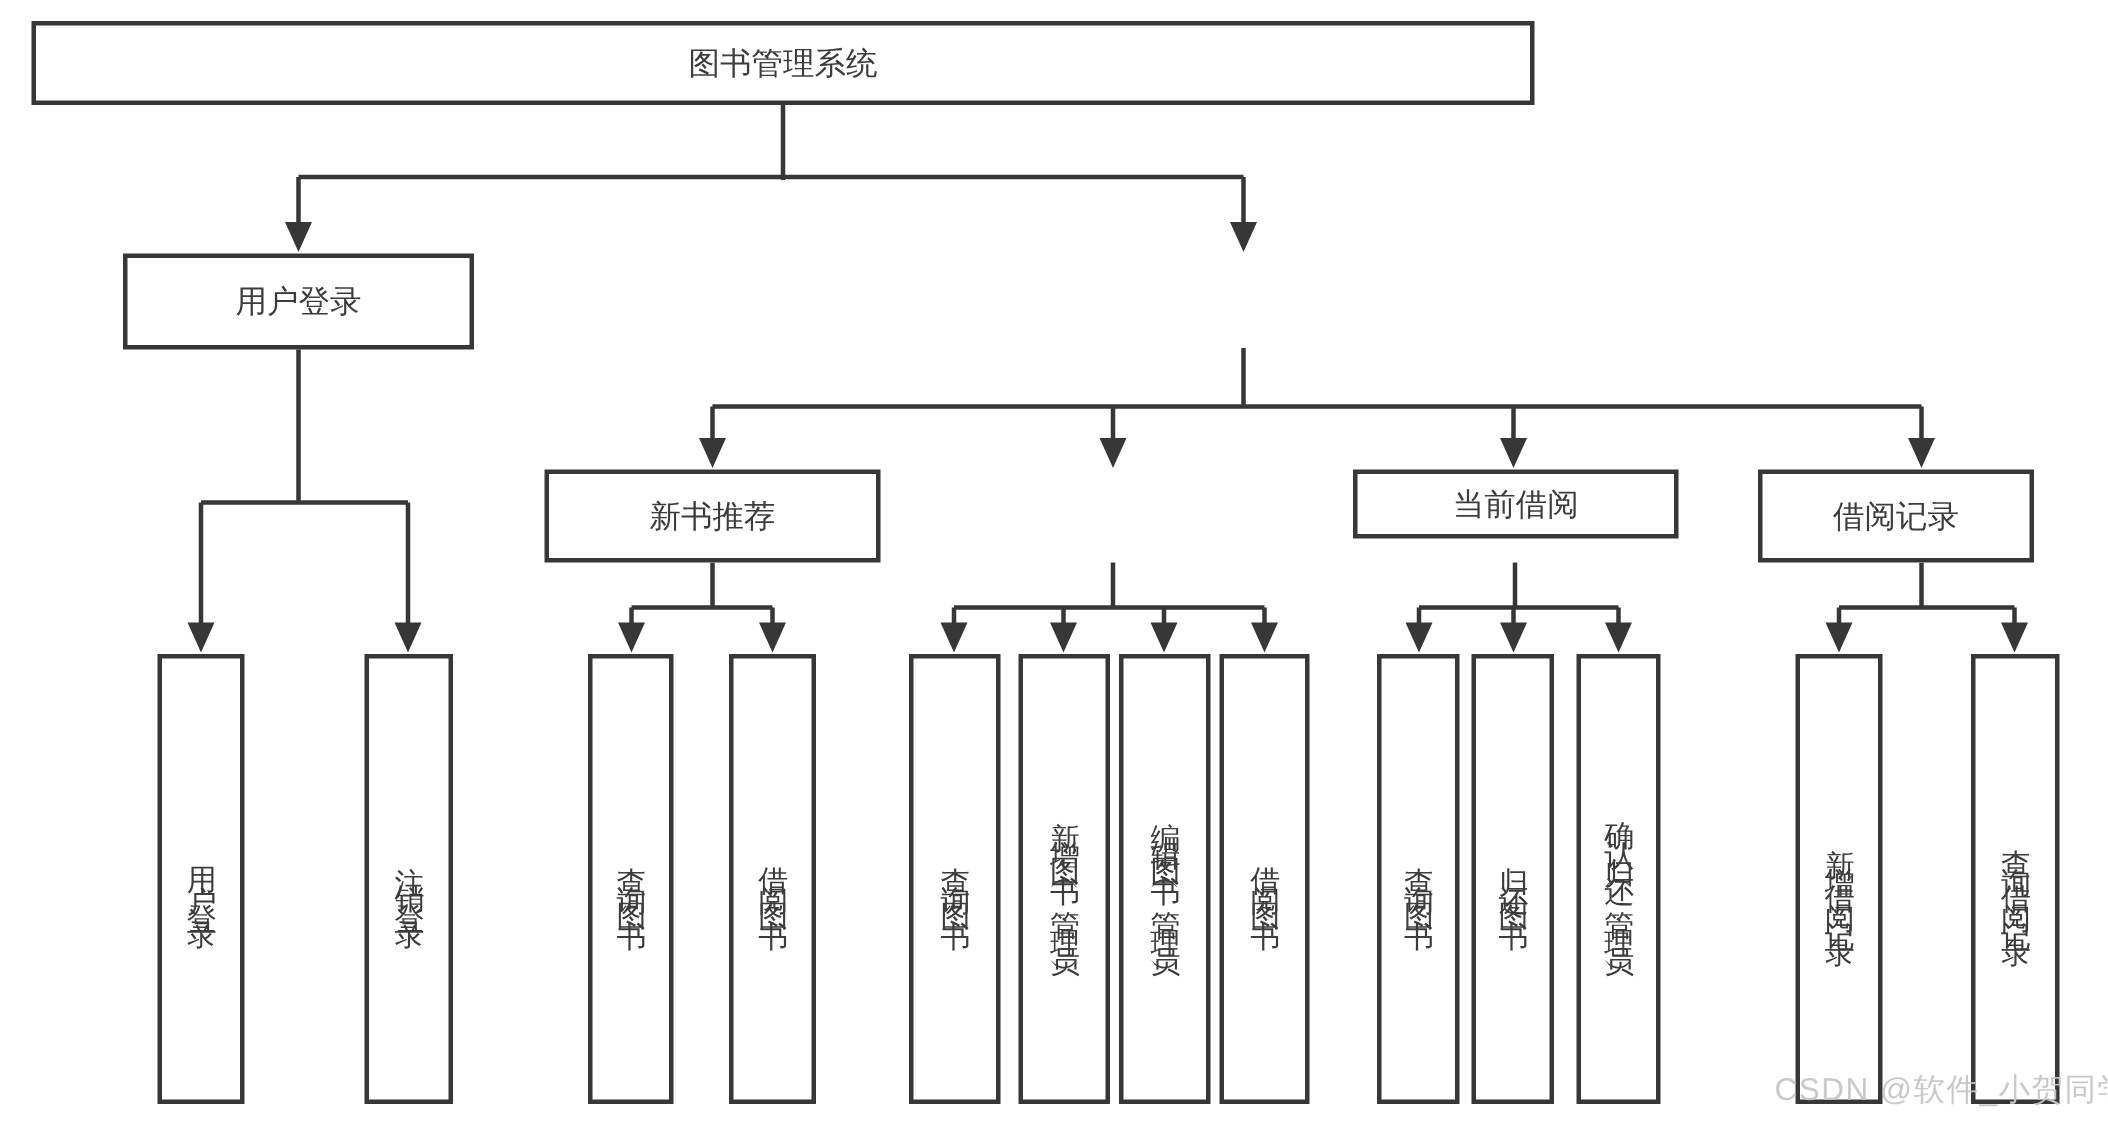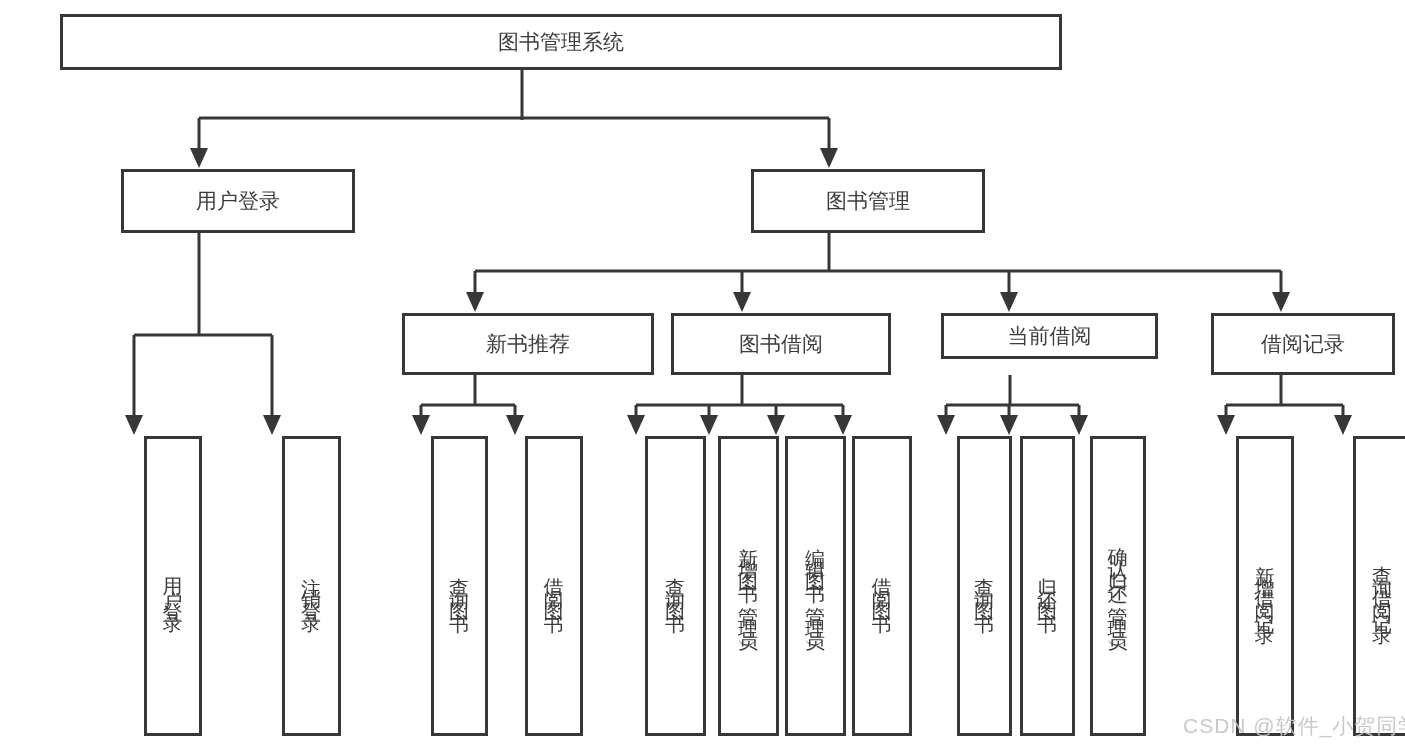--- a/index.html
+++ b/index.html
@@ -26,21 +26,20 @@
   .box {
     position: absolute;
     box-sizing: border-box;
     border: 3px solid #373737;
     background: #ffffff;
     display: flex;
     align-items: center;
     justify-content: center;
     z-index: 1;
     color: #3c3c3c;
-    margin-left: 39px;
   }
   .box.h span {
     font-size: 21px;
     white-space: nowrap;
   }
   .box.v span {
     writing-mode: vertical-rl;
     text-orientation: mixed;
     font-size: 20px;
     letter-spacing: 12px;
@@ -94,29 +93,23 @@
       M1334 415 L1352 415 L1343 435 Z"></path>
   </svg>
 
   <div class="box h" style="left:21px; top:14px; width:1002px; height:56px">
     <span>图书管理系统</span>
   </div>
 
   <div class="box h" style="left:82px; top:169px; width:234px; height:64px">
     <span>用户登录</span>
   </div>
-  <div class="box h" style="left:712px; top:169px; width:234px; height:64px">
-    <span>图书管理</span>
-  </div>
 
-  <div class="box h" style="left:363px; top:313px; width:252px; height:62px">
+  <div class="box h" style="left:363px; top:313px; width:224px; height:62px">
     <span>新书推荐</span>
-  </div>
-  <div class="box h" style="left:632px; top:313px; width:220px; height:62px">
-    <span>图书借阅</span>
   </div>
   <div class="box h" style="left:902px; top:313px; width:217px; height:46px">
     <span>当前借阅</span>
   </div>
   <div class="box h" style="left:1172px; top:313px; width:184px; height:62px">
     <span>借阅记录</span>
   </div>
 
   <div class="box v" style="left:105px; top:436px; width:58px; height:300px">
     <span>用户登录</span>

